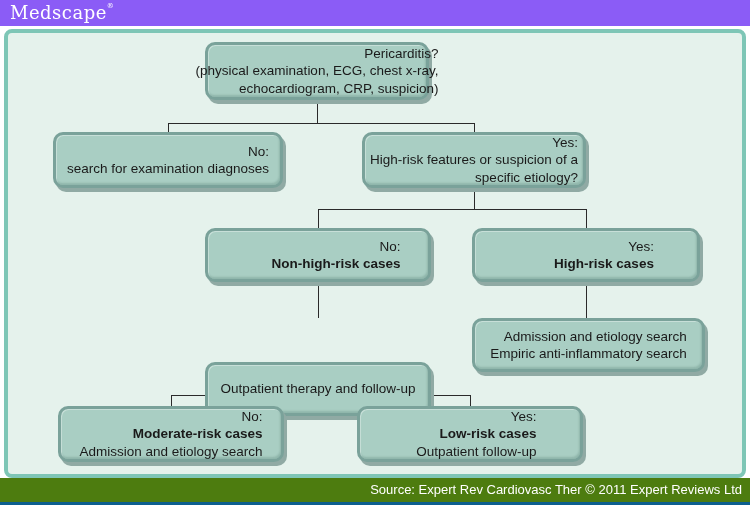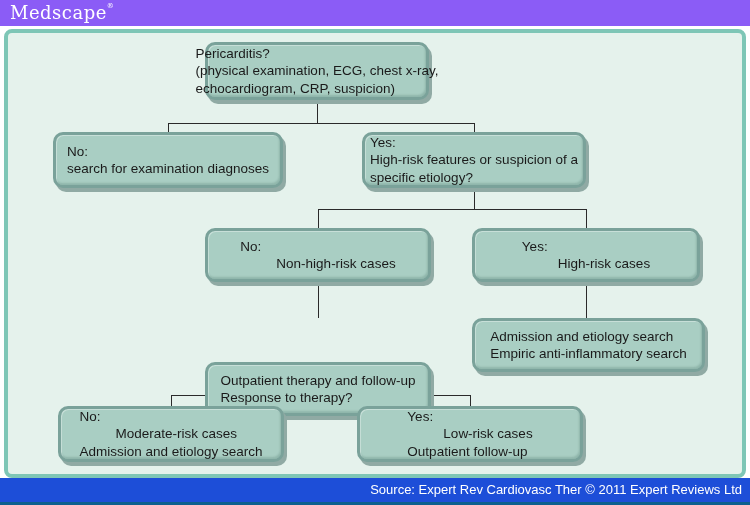--- a/index.html
+++ b/index.html
@@ -39,21 +39,21 @@
     background: #e5f2ec;
     border: 4px solid #7ec6b6;
     border-radius: 8px;
   }
 
   
   .footer-bar {
     position: absolute;
     left: 0; top: 478px;
     width: 750px; height: 27px;
-    background: #1d4ed8;
+    background: #4d7c0f;
     border-bottom: 3px solid #0d5f8e;
     box-sizing: border-box;
   }
   .footer-text {
     position: absolute;
     right: 8px; top: 0;
     height: 24px;
     line-height: 24px;
     color: #ffffff;
     font-size: 13px;
@@ -66,27 +66,27 @@
     box-sizing: border-box;
     background: #a9cec3;
     border: 3px solid #7aa29a;
     border-radius: 10px;
     box-shadow: 3px 4px 0 #90aaa4, inset 1px 1px 0 rgba(255,255,255,0.35), inset -1px -2px 2px rgba(30,70,60,0.18);
     display: flex;
     align-items: center;
     justify-content: center;
   }
   .node-text {
-    text-align: left;
+    text-align: right;
     font-size: 13.5px;
     line-height: 17.5px;
     color: #1a1a1a;
   }
   .ln { display: block; white-space: nowrap; }
-  .ln.bold { font-weight: normal; padding-left: 36px; }
+  .ln.bold { font-weight: bold; padding-left: 36px; }
 
   .n1 { left: 205px; top: 42px;  width: 224px; height: 58px; }
   .n2 { left: 53px;  top: 132px; width: 230px; height: 56px; }
   .n3 { left: 362px; top: 132px; width: 224px; height: 56px; }
   .n4 { left: 205px; top: 228px; width: 226px; height: 54px; }
   .n5 { left: 472px; top: 228px; width: 228px; height: 54px; }
   .n6 { left: 205px; top: 318px; width: 226px; height: 54px; margin-top: 44px; }
   .n7 { left: 472px; top: 318px; width: 233px; height: 54px; }
   .n8 { left: 58px;  top: 406px; width: 226px; height: 56px; }
   .n9 { left: 357px; top: 406px; width: 226px; height: 56px; }
@@ -167,21 +167,20 @@
   <div class="node n5">
     <div class="node-text">
       <span class="ln">Yes:</span>
       <span class="ln bold">High-risk cases</span>
     </div>
   </div>
 
   <div class="node n6">
     <div class="node-text">
       <span class="ln">Outpatient therapy and follow-up</span>
-      <span class="ln">Response to therapy?</span>
     </div>
   </div>
 
   <div class="node n7">
     <div class="node-text">
       <span class="ln">Admission and etiology search</span>
       <span class="ln">Empiric anti-inflammatory search</span>
     </div>
   </div>
 

